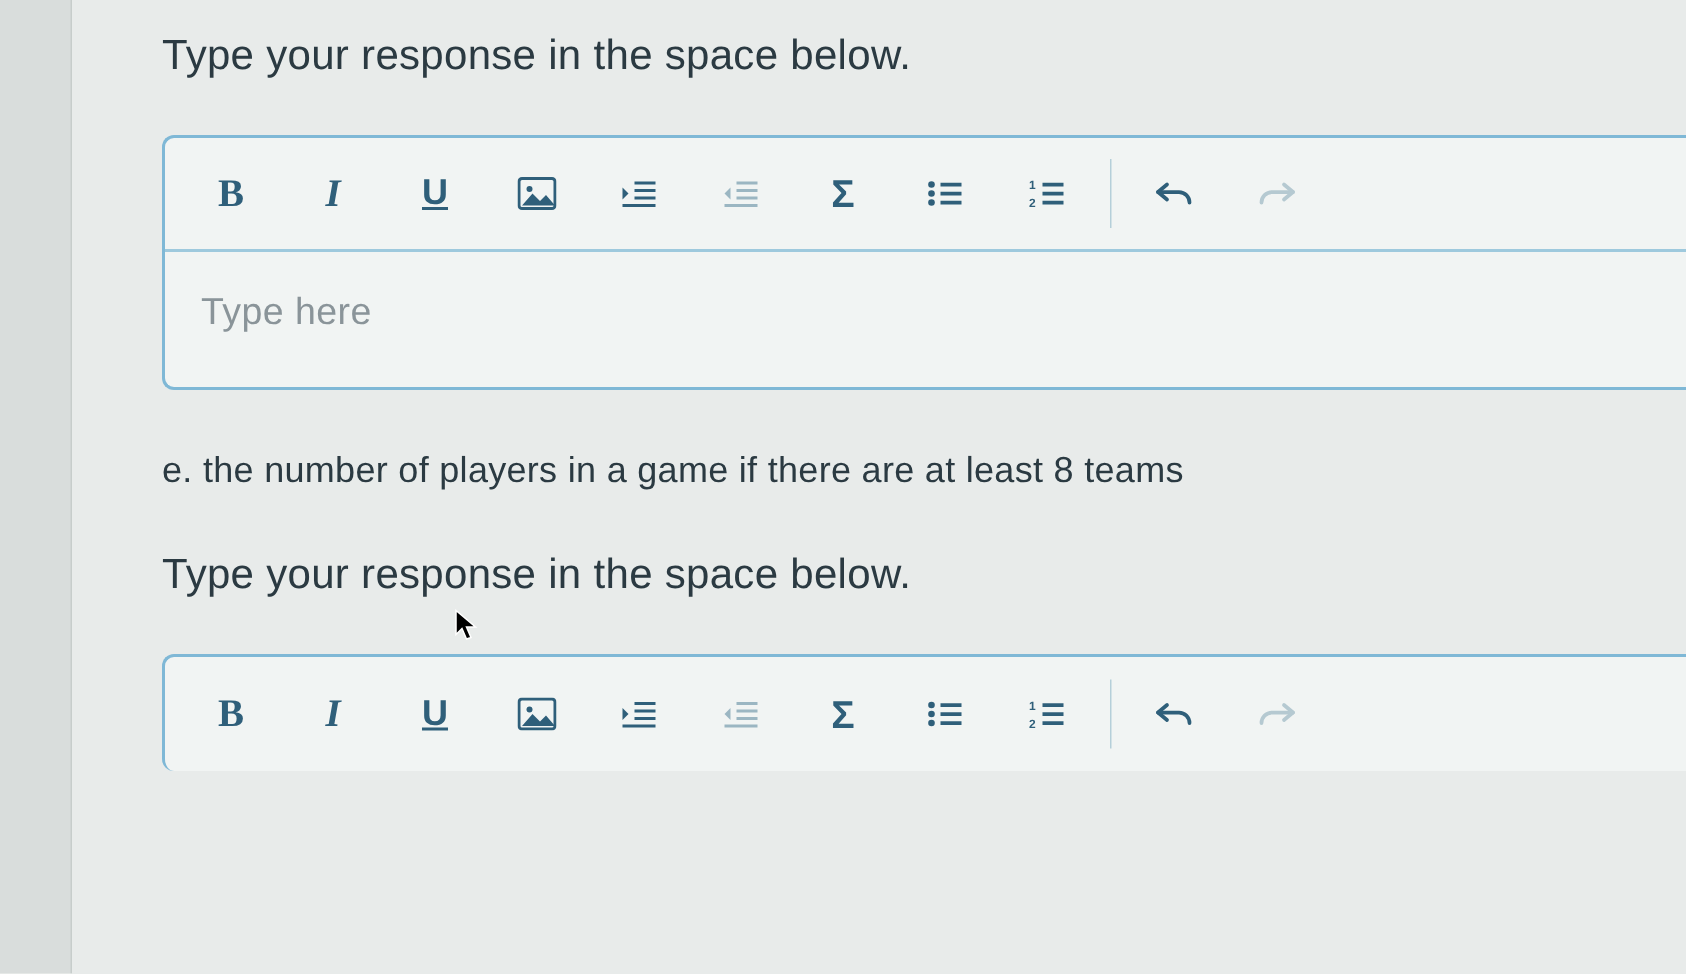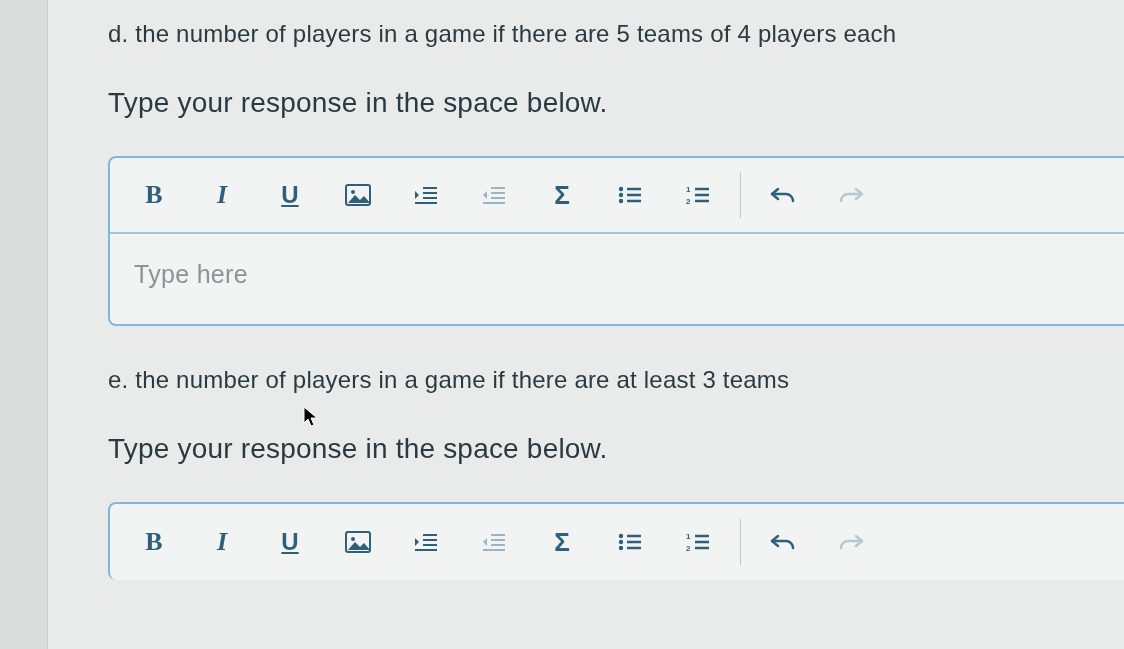--- a/index.html
+++ b/index.html
@@ -102,21 +102,20 @@
   svg { display:block; }
 </style>
 </head>
 <body>
 
 <div class="left-edge"></div>
 
 <div class="content">
 
   <div class="question-block">
-    <p class="question-text">d. the number of players in a game if there are 5 teams of 4 players each</p>
     <p class="instruction-text">Type your response in the space below.</p>
 
     <div class="editor">
       <div class="toolbar">
         <button class="tb-btn">
             <span class="glyph bold-b">B</span>
           </button>
         <button class="tb-btn">
             <span class="glyph italic-i">I</span>
           </button>
@@ -182,21 +181,21 @@
               <path d="M18 4 L24 9 L18 14" fill="none" stroke="#b5c9d1" stroke-width="2.5" stroke-linecap="round" stroke-linejoin="round"></path>
               <path d="M24 9 H10 A7 7 0 0 0 3 16" fill="none" stroke="#b5c9d1" stroke-width="2.5" stroke-linecap="round"></path>
             </svg>
         </button>
       </div>
       <div class="textarea" contenteditable="true" data-placeholder="Type here" style=""></div>
     </div>
   </div>
 
   <div class="question-block" style="padding-top:28px;">
-    <p class="question-text">e. the number of players in a game if there are at least 3 teams</p>
+    <p class="question-text">e. the number of players in a game if there are at least 8 teams</p>
     <p class="instruction-text">Type your response in the space below.</p>
 
     <div class="editor" style="border-bottom-width:0;">
       <div class="toolbar" style="border-bottom:none;">
         <button class="tb-btn">
             <span class="glyph bold-b">B</span>
           </button>
         <button class="tb-btn">
             <span class="glyph italic-i">I</span>
           </button>

